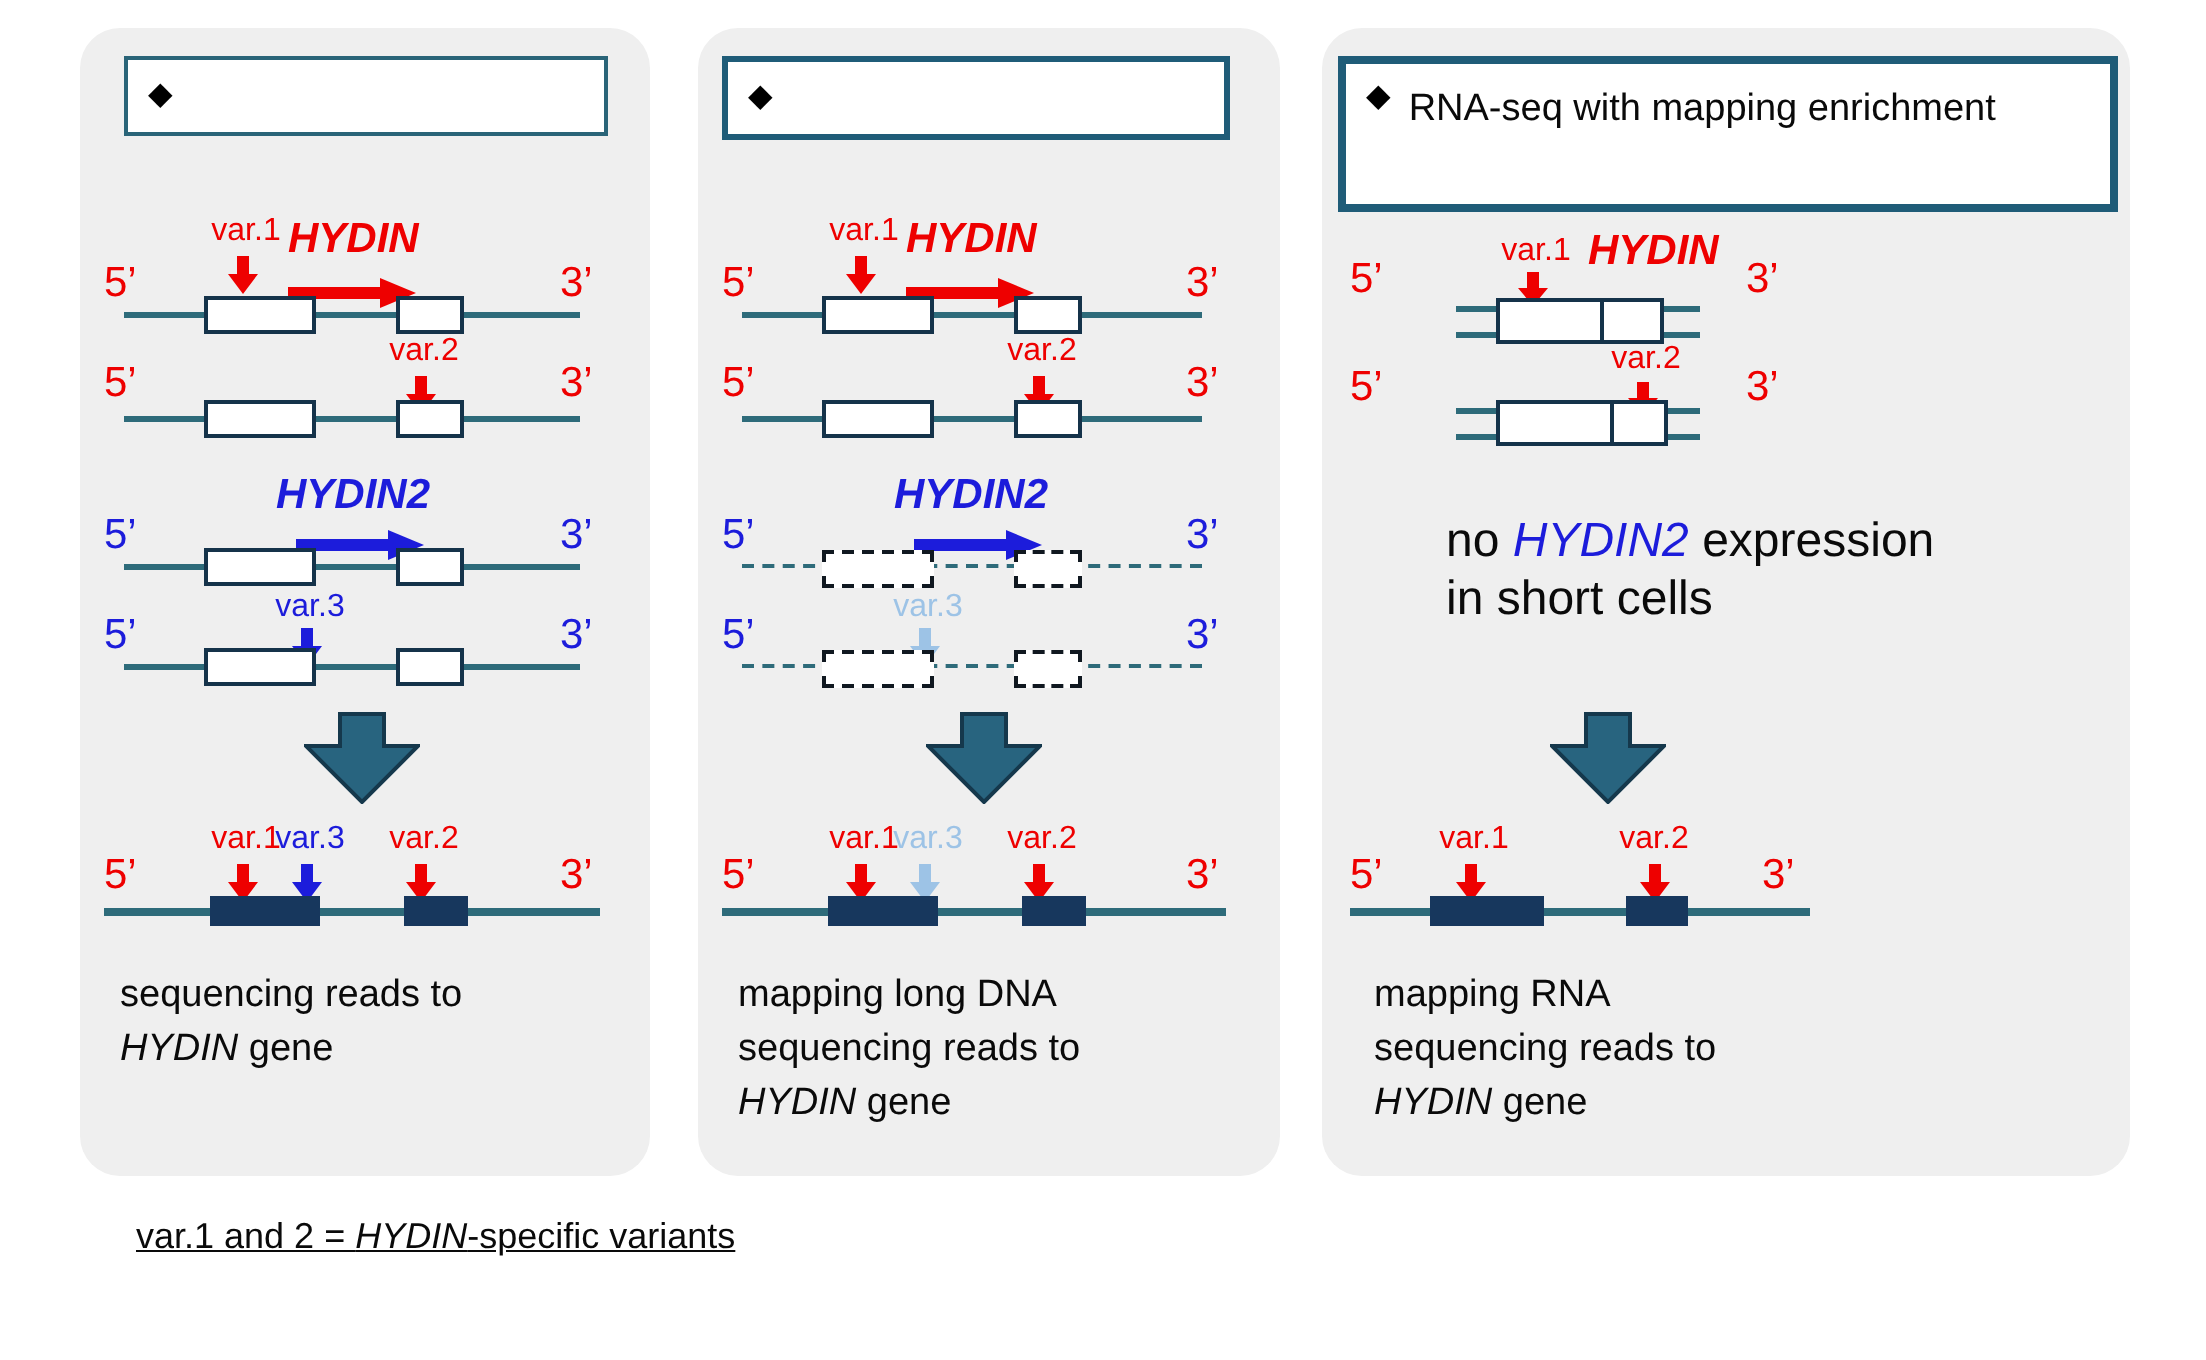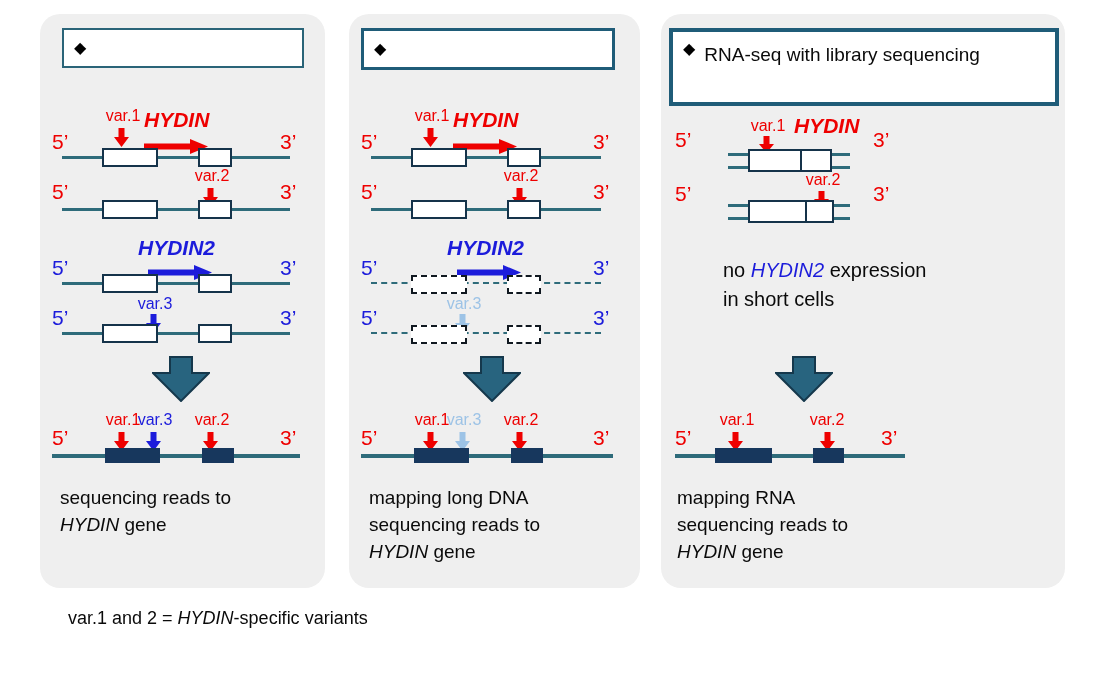--- a/index.html
+++ b/index.html
@@ -24,22 +24,22 @@
   .gline{position:absolute;height:2.5px;background:#2E6B7A;}
   .gline-dashed{position:absolute;height:0;border-top:2.5px dashed #2E6B7A;background:none;}
   .exon{position:absolute;top:-8px;height:15px;background:#fff;border:2px solid #15334A;box-sizing:content-box;}
   .exon-dashed{position:absolute;top:-9px;height:15px;background:#fff;border:2px dashed #101820;}
   .fexon{position:absolute;top:-6px;height:13px;background:#17375D;border:1px solid #17375D;}
   .tline{position:absolute;height:2.5px;background:#2E6B7A;}
   .tbox{position:absolute;background:#fff;border:2px solid #15334A;}
   .tdiv{position:absolute;top:0;bottom:0;width:2px;background:#15334A;}
   .caption{position:absolute;font-size:19px;line-height:27px;color:#0a0a0a;width:260px;}
   .caption .it,.note .it,.footer .it{font-style:italic;}
-  .note{position:absolute;font-size:20px;line-height:29px;color:#0a0a0a;}
-  .footer{position:absolute;left:68px;top:604px;font-size:18px;line-height:28px;color:#0a0a0a;}
+  .note{position:absolute;font-size:24px;line-height:29px;color:#0a0a0a;}
+  .footer{position:absolute;left:68px;top:604px;font-size:18px;line-height:28px;color:#0a0a0a;text-decoration:underline;}
   svg{display:block;}
   .fill-red{fill:#EE0000;} .fill-blue{fill:#1C1CDB;} .fill-pale{fill:#9DC3E6;}
 </style>
 </head>
 <body>
 
 <div id="stage">
 
   <div class="panel" id="panel1">
     <div class="titlebox">
@@ -241,21 +241,21 @@
       <div>mapping long DNA</div>
       <div>sequencing reads to</div>
       <div><span class="it">HYDIN</span><span> gene</span></div>
     </div>
   </div>
 
   <div class="panel" id="panel3">
     <div class="titlebox">
       <span class="diamond">◆</span>
       <span class="t2lines">
-        <span>RNA-seq with library sequencing</span><br>
+        <span>RNA-seq with mapping enrichment</span><br>
       </span>
     </div>
 
     <div class="abs prime red" style="left:14px;top:116px;">5’</div>
     <div class="abs varlab red" style="left:82px;top:104px;">var.1</div>
     <div class="abs genename red" style="left:133px;top:102px;">HYDIN</div>
     <div class="abs" style="left:98px;top:122px;">
       <svg width="15" height="17" viewBox="0 0 15 17">
           <polygon class="fill-red" points="4.5,0 10.5,0 10.5,8 15,8 7.5,17 0,8 4.5,8"></polygon>
         </svg>
@@ -303,21 +303,21 @@
       <svg width="15" height="19" viewBox="0 0 15 19">
           <polygon class="fill-red" points="4.5,0 10.5,0 10.5,9 15,9 7.5,19 0,9 4.5,9"></polygon>
         </svg>
     </div>
     <div class="abs prime red" style="left:14px;top:414px;">5’</div>
     <div class="abs prime red" style="left:220px;top:414px;">3’</div>
     <div class="gline" style="left:14px;top:440px;width:230px;height:4px;">
       <div class="fexon" style="left:40px;width:55px;"></div>
       <div class="fexon" style="left:138px;width:29px;"></div>
     </div>
-    <div class="caption" style="left:16px;top:470px;">
+    <div class="caption" style="left:26px;top:470px;">
       <div>mapping RNA</div>
       <div>sequencing reads to</div>
       <div><span class="it">HYDIN</span><span> gene</span></div>
     </div>
   </div>
 
   <div class="footer">
     <div><span>var.1 and 2 =  </span><span class="it">HYDIN</span><span>-specific variants</span></div>
   </div>
 

